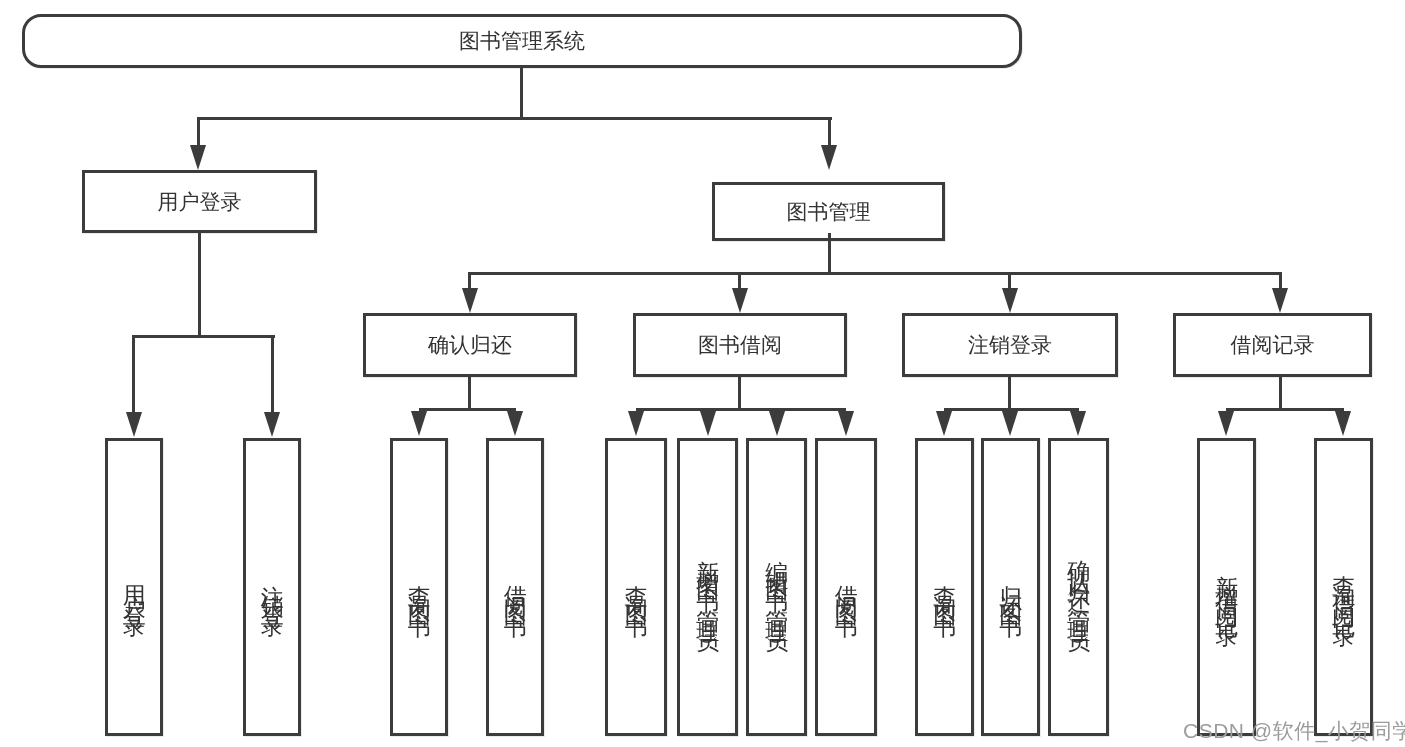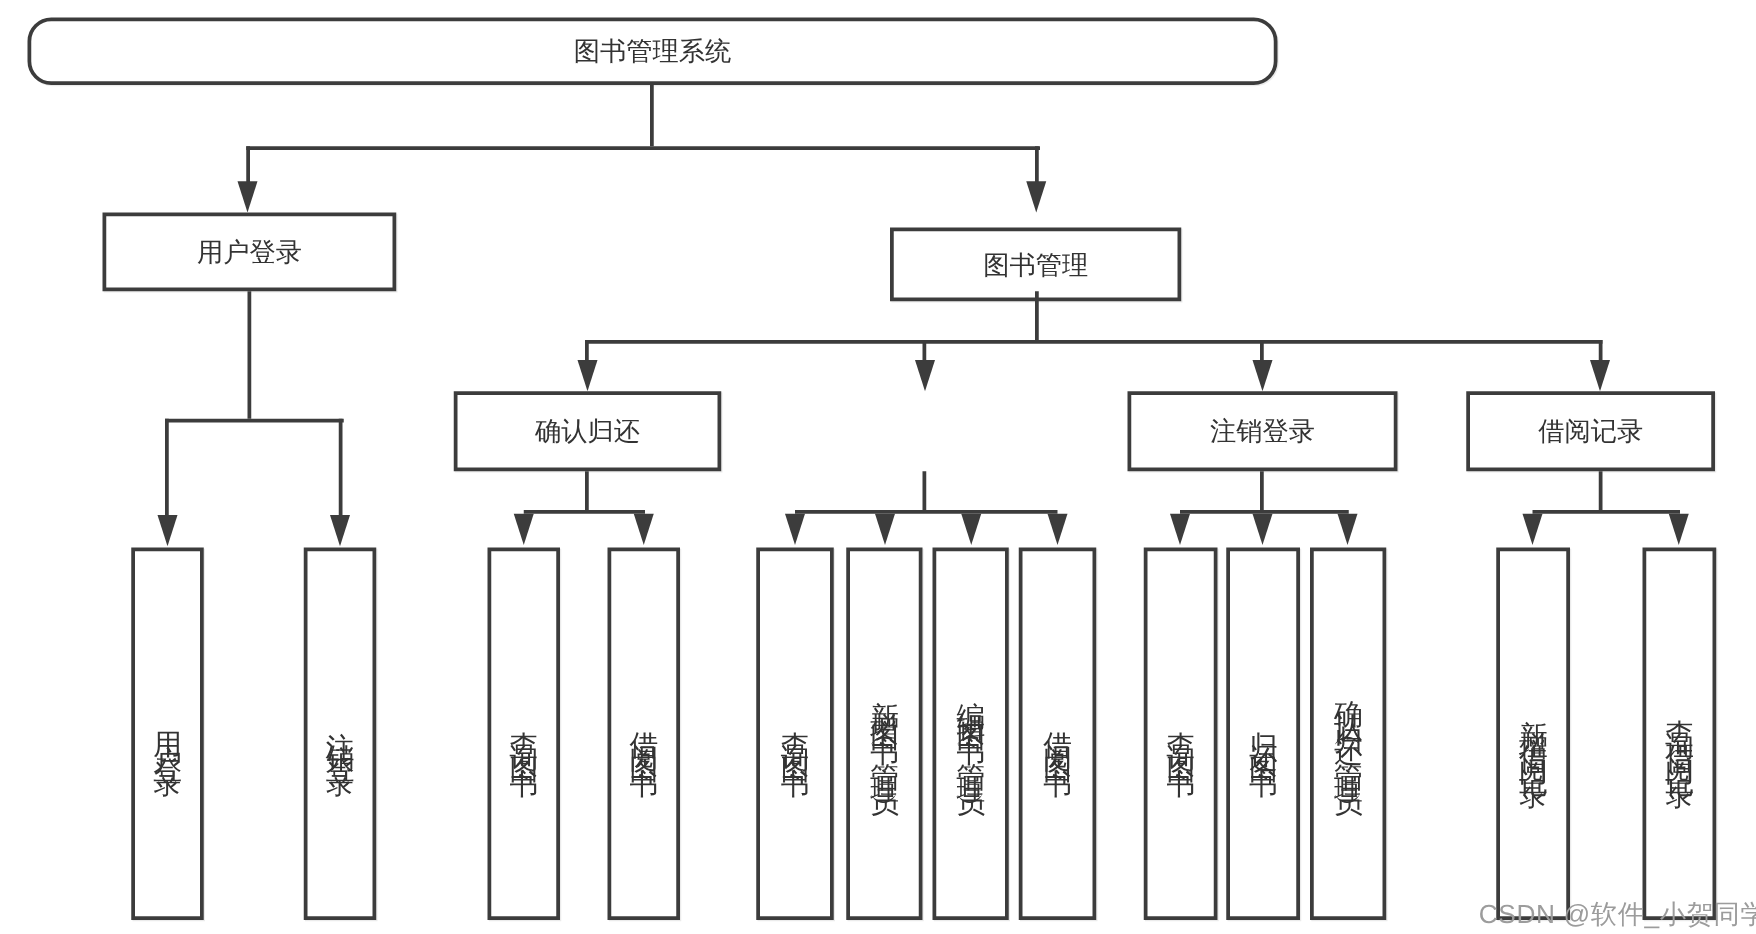--- a/index.html
+++ b/index.html
@@ -101,20 +101,23 @@
   <div class="vline" style="left:738px; top:272px; height:18px;"></div>
   <div class="arrowhead" style="left:732px; top:288px;"></div>
   <div class="vline" style="left:1008px; top:272px; height:18px;"></div>
   <div class="arrowhead" style="left:1002px; top:288px;"></div>
   <div class="vline" style="left:1279px; top:272px; height:18px;"></div>
   <div class="arrowhead" style="left:1272px; top:288px;"></div>
 
   <div class="box" style="left:363px; top:313px; width:214px; height:64px;">
     <span>确认归还</span>
   </div>
+  <div class="box" style="left:633px; top:313px; width:214px; height:64px;">
+    <span>图书借阅</span>
+  </div>
   <div class="box" style="left:902px; top:313px; width:216px; height:64px;">
     <span>注销登录</span>
   </div>
   <div class="box" style="left:1173px; top:313px; width:199px; height:64px;">
     <span>借阅记录</span>
   </div>
 
   <div class="vline" style="left:468px; top:377px; height:31px;"></div>
   <div class="hline" style="left:419px; top:408px; width:97px;"></div>
   <div class="arrowhead" style="left:411px; top:411px;"></div>

